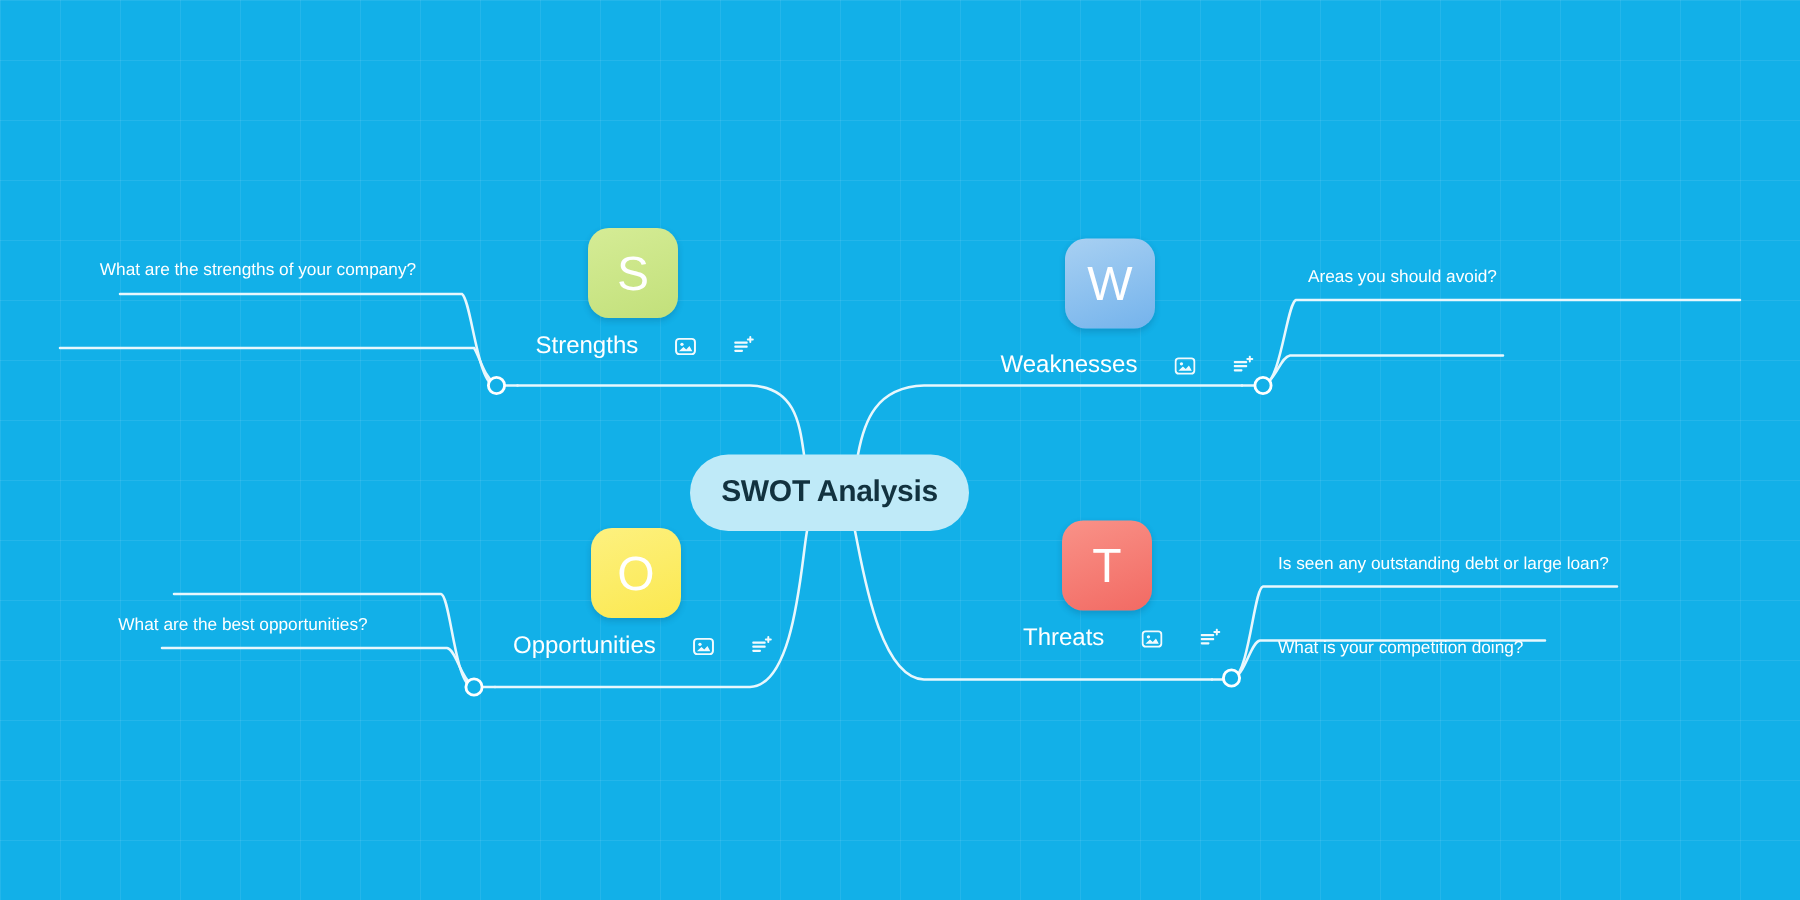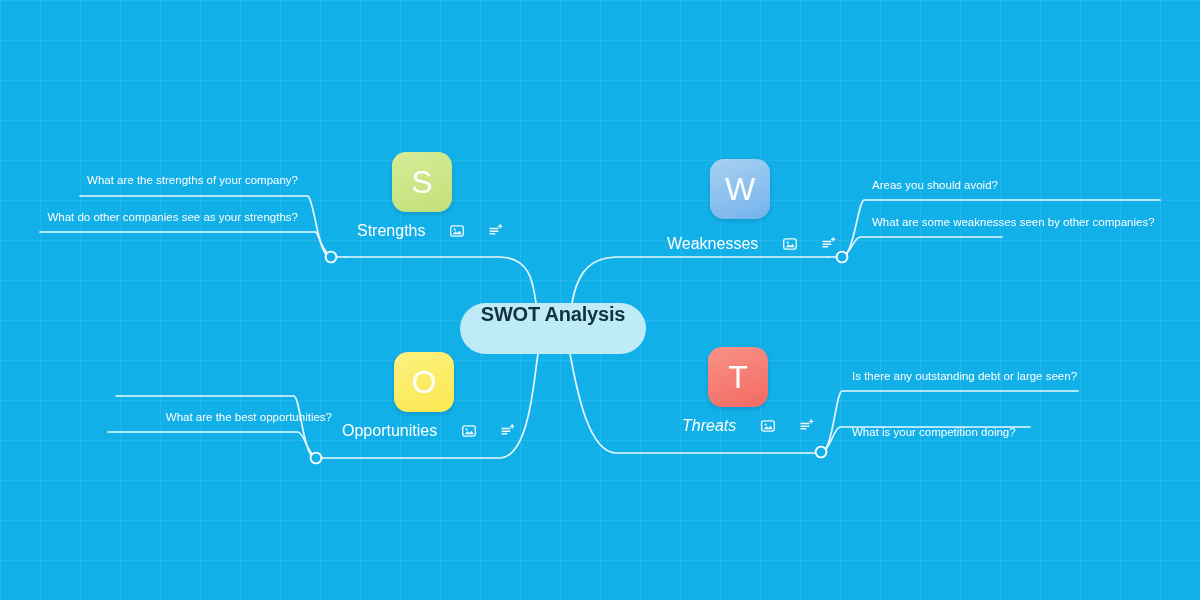--- a/index.html
+++ b/index.html
@@ -33,20 +33,21 @@
   
   .central-node {
     position: absolute;
     left: 460px;
     top: 303px;
     width: 186px;
     height: 51px;
     border-radius: 26px;
     background: #bfeaf8;
     display: flex;
+    align-items: center;
     justify-content: center;
     box-sizing: border-box;
   }
   .central-node .title {
     font-size: 20px;
     font-weight: bold;
     color: #12323f;
     letter-spacing: -0.2px;
     white-space: nowrap;
   }
@@ -98,21 +99,21 @@
   .branch.right-al .branch-label-row { justify-content: flex-start; margin-top: 16px; }
 
   
   .leaf {
     position: absolute;
     font-size: 11.5px;
     color: #ffffff;
     white-space: nowrap;
     text-align: center;
   }
-  .leaf.r-align { text-align: right; }
+  .leaf.r-align { }
 </style>
 </head>
 <body>
 
 <div id="canvas">
 
   <svg id="links" viewBox="0 0 1200 600" xmlns="http://www.w3.org/2000/svg">
     <g fill="none" stroke="#e8f7fd" stroke-width="1.7" stroke-linecap="round">
 
       <path d="M 536 303 C 533 282 530 258 500 257 L 345 257"></path>
@@ -175,21 +176,20 @@
           <rect x="0.6" y="4.2" width="10.2" height="1.7" rx="0.6" fill="#ffffff"></rect>
           <rect x="0.6" y="7.3" width="10.2" height="1.7" rx="0.6" fill="#ffffff"></rect>
           <rect x="0.6" y="10.4" width="6.6" height="1.7" rx="0.6" fill="#ffffff"></rect>
           <path d="M12.8 0.8 V4.6 M10.9 2.7 H14.7" stroke="#ffffff" stroke-width="1.5" stroke-linecap="round"></path>
         </svg>
       </span>
     </div>
   </div>
 
   <div class="leaf r-align" style="left:46px; top:174px; width:252px;">What are the strengths of your company?</div>
-  <div class="leaf r-align" style="left:10px; top:211px; width:288px;">What do other companies see as your strengths?</div>
 
   <div class="branch right-al" style="left:710px; top:159px;">
     <div class="tile tile-w">
       <span>W</span>
     </div>
     <div class="branch-label-row" style="margin-left:-43px;">
       <span class="branch-label">Weaknesses</span>
       <span class="mini-icon">
         <svg width="14" height="14" viewBox="0 0 16 16">
           <rect x="0.8" y="2.2" width="14.4" height="11.6" rx="2.4" fill="none" stroke="#ffffff" stroke-width="1.5"></rect>
@@ -202,21 +202,20 @@
           <rect x="0.6" y="4.2" width="10.2" height="1.7" rx="0.6" fill="#ffffff"></rect>
           <rect x="0.6" y="7.3" width="10.2" height="1.7" rx="0.6" fill="#ffffff"></rect>
           <rect x="0.6" y="10.4" width="6.6" height="1.7" rx="0.6" fill="#ffffff"></rect>
           <path d="M12.8 0.8 V4.6 M10.9 2.7 H14.7" stroke="#ffffff" stroke-width="1.5" stroke-linecap="round"></path>
         </svg>
       </span>
     </div>
   </div>
 
   <div class="leaf" style="left:872px; top:179px;">Areas you should avoid?</div>
-  <div class="leaf" style="left:872px; top:216px;">What are some weaknesses seen by other companies?</div>
 
   <div class="branch" style="left:394px; top:352px;">
     <div class="tile tile-o">
       <span>O</span>
     </div>
     <div class="branch-label-row" style="margin-left:-52px;">
       <span class="branch-label">Opportunities</span>
       <span class="mini-icon">
         <svg width="14" height="14" viewBox="0 0 16 16">
           <rect x="0.8" y="2.2" width="14.4" height="11.6" rx="2.4" fill="none" stroke="#ffffff" stroke-width="1.5"></rect>
@@ -228,42 +227,42 @@
         <svg width="14" height="14" viewBox="0 0 16 16">
           <rect x="0.6" y="4.2" width="10.2" height="1.7" rx="0.6" fill="#ffffff"></rect>
           <rect x="0.6" y="7.3" width="10.2" height="1.7" rx="0.6" fill="#ffffff"></rect>
           <rect x="0.6" y="10.4" width="6.6" height="1.7" rx="0.6" fill="#ffffff"></rect>
           <path d="M12.8 0.8 V4.6 M10.9 2.7 H14.7" stroke="#ffffff" stroke-width="1.5" stroke-linecap="round"></path>
         </svg>
       </span>
     </div>
   </div>
 
-  <div class="leaf r-align" style="left:40px; top:411px; width:244px;padding-left:48px;">What are the best opportunities?</div>
+  <div class="leaf r-align" style="left:40px; top:411px; width:244px;">What are the best opportunities?</div>
 
   <div class="branch" style="left:708px; top:347px;">
     <div class="tile tile-t">
       <span>T</span>
     </div>
-    <div class="branch-label-row" style="margin-left:-26px;font-style:italic;">
+    <div class="branch-label-row" style="margin-left:-26px;">
       <span class="branch-label">Threats</span>
       <span class="mini-icon">
         <svg width="14" height="14" viewBox="0 0 16 16">
           <rect x="0.8" y="2.2" width="14.4" height="11.6" rx="2.4" fill="none" stroke="#ffffff" stroke-width="1.5"></rect>
           <circle cx="5.3" cy="6.3" r="1.25" fill="#ffffff"></circle>
           <path d="M3 11.6 L6.4 8.3 L8.6 10.2 L11 7.6 L13.2 11.6 Z" fill="#ffffff"></path>
         </svg>
       </span>
       <span class="mini-icon">
         <svg width="14" height="14" viewBox="0 0 16 16">
           <rect x="0.6" y="4.2" width="10.2" height="1.7" rx="0.6" fill="#ffffff"></rect>
           <rect x="0.6" y="7.3" width="10.2" height="1.7" rx="0.6" fill="#ffffff"></rect>
           <rect x="0.6" y="10.4" width="6.6" height="1.7" rx="0.6" fill="#ffffff"></rect>
           <path d="M12.8 0.8 V4.6 M10.9 2.7 H14.7" stroke="#ffffff" stroke-width="1.5" stroke-linecap="round"></path>
         </svg>
       </span>
     </div>
   </div>
 
-  <div class="leaf" style="left:852px; top:370px;">Is there any outstanding debt or large seen?</div>
+  <div class="leaf" style="left:852px; top:370px;">Is seen any outstanding debt or large loan?</div>
   <div class="leaf" style="left:852px; top:426px;">What is your competition doing?</div>
 
 </div>
 
 </body></html>

